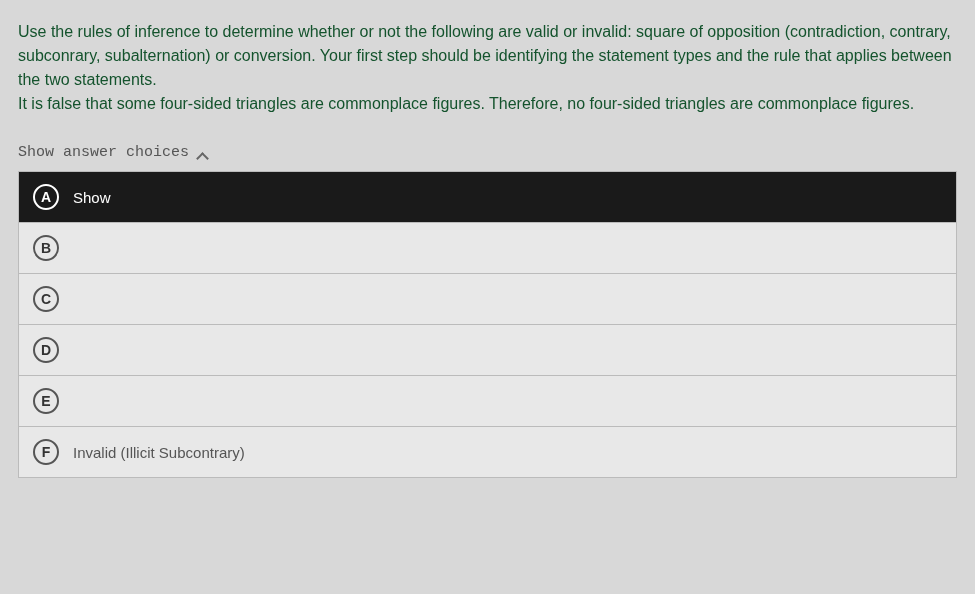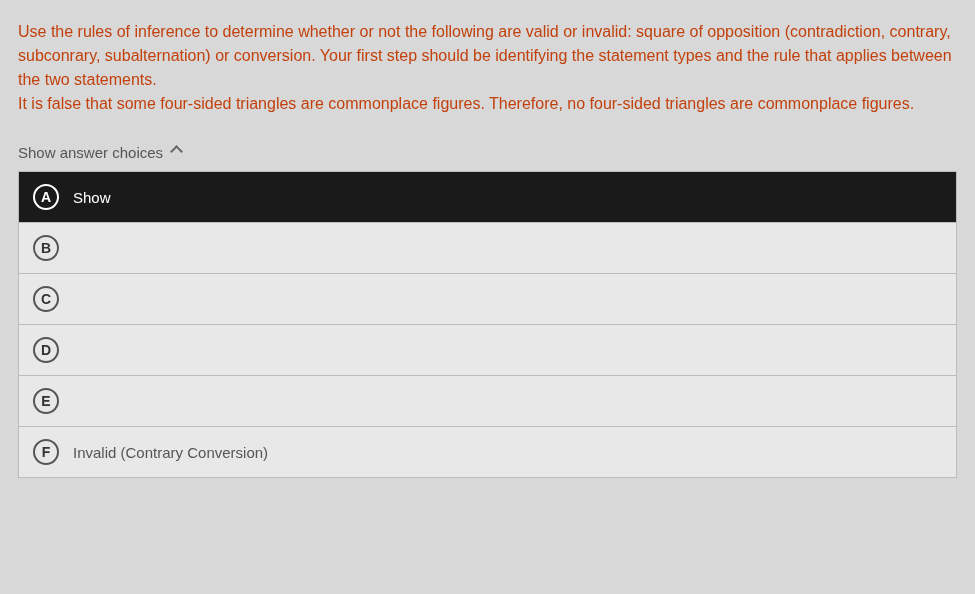--- a/index.html
+++ b/index.html
@@ -11,31 +11,32 @@
       font-family: -apple-system, BlinkMacSystemFont, 'Segoe UI', Arial, sans-serif;
       background: #d8d8d8;
       padding: 20px 18px;
       width: 975px;
       height: 594px;
       color: #333;
     }
     .question-text {
       font-size: 16px;
       line-height: 1.5;
-      color: #c2410c;
+      color: #14532d;
       margin-bottom: 28px;
     }
     .show-choices {
       font-size: 15px;
       color: #555;
       margin-bottom: 10px;
       cursor: pointer;
       display: flex;
-      align-items: flex-start;
+      align-items: flex-end;
       gap: 8px;
+      font-family: Liberation Mono, monospace;
     }
     .chevron-up {
       display: inline-block;
       width: 10px;
       height: 10px;
       position: relative;
     }
     .chevron-up::before {
       content: '';
       position: absolute;
@@ -113,15 +114,15 @@
     <div class="choice-letter">C</div>
   </div>
   <div class="choice">
     <div class="choice-letter">D</div>
   </div>
   <div class="choice">
     <div class="choice-letter">E</div>
   </div>
   <div class="choice">
     <div class="choice-letter">F</div>
-    <div class="choice-text">Invalid (Contrary Conversion)</div>
+    <div class="choice-text">Invalid (Illicit Subcontrary)</div>
   </div>
 </div>
 
 </body></html>

